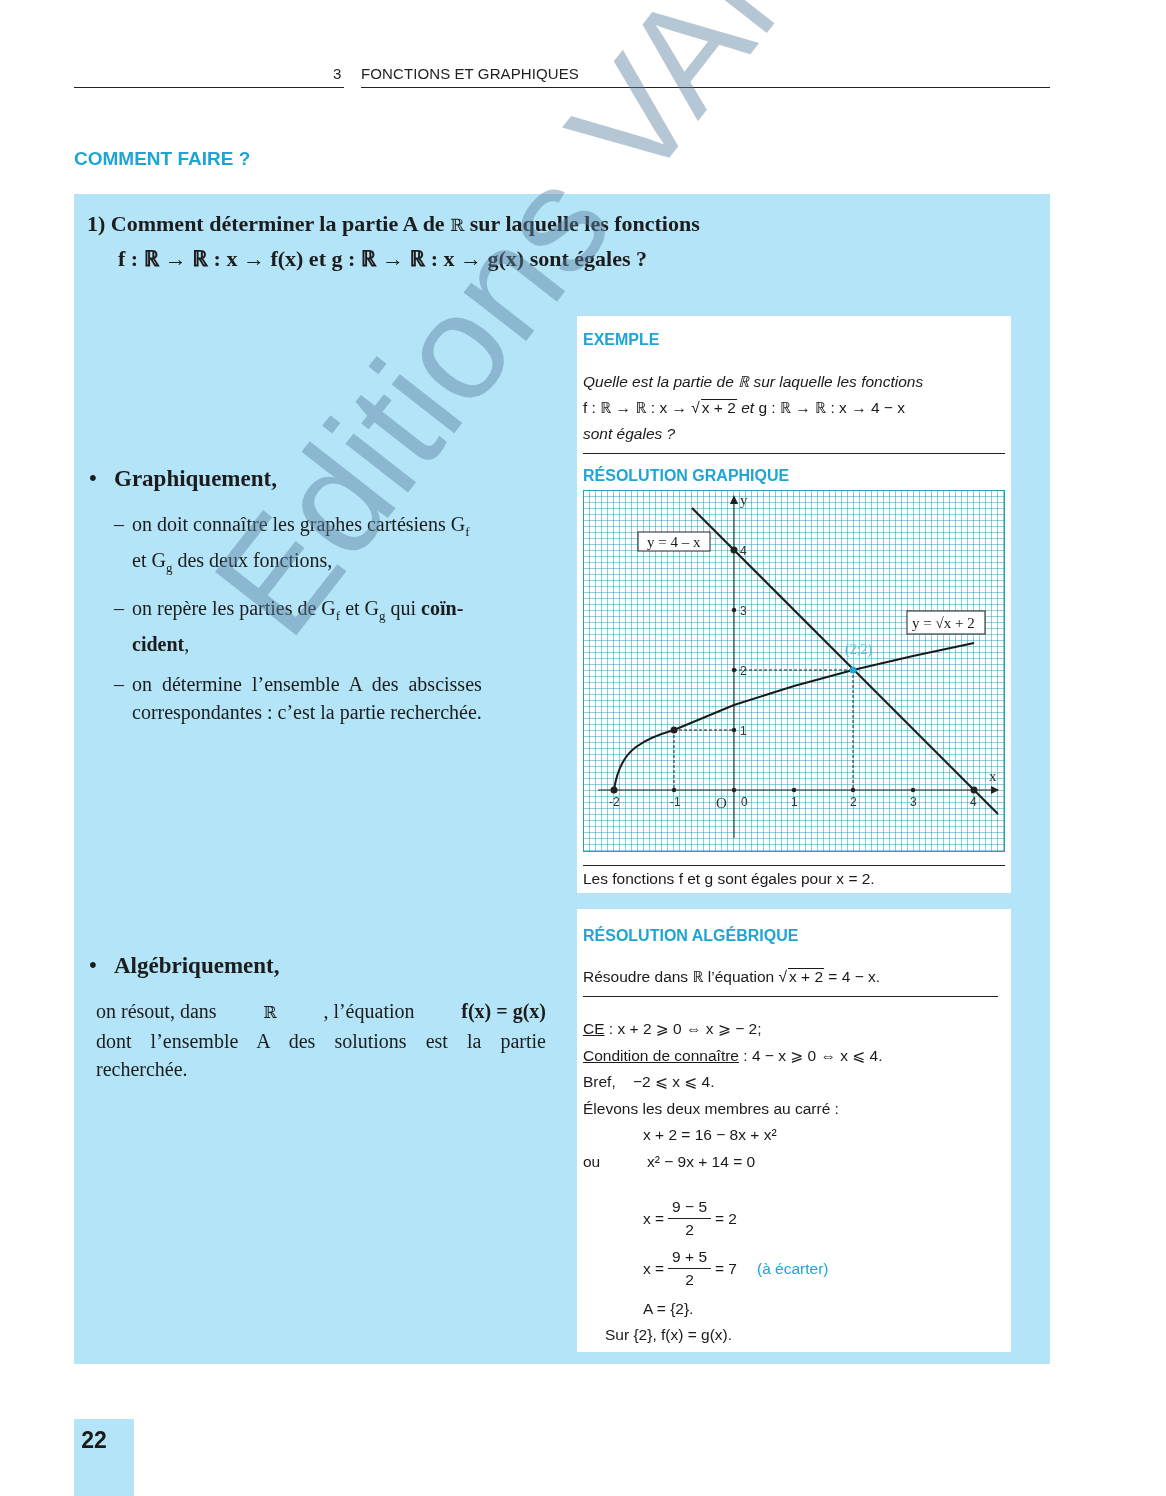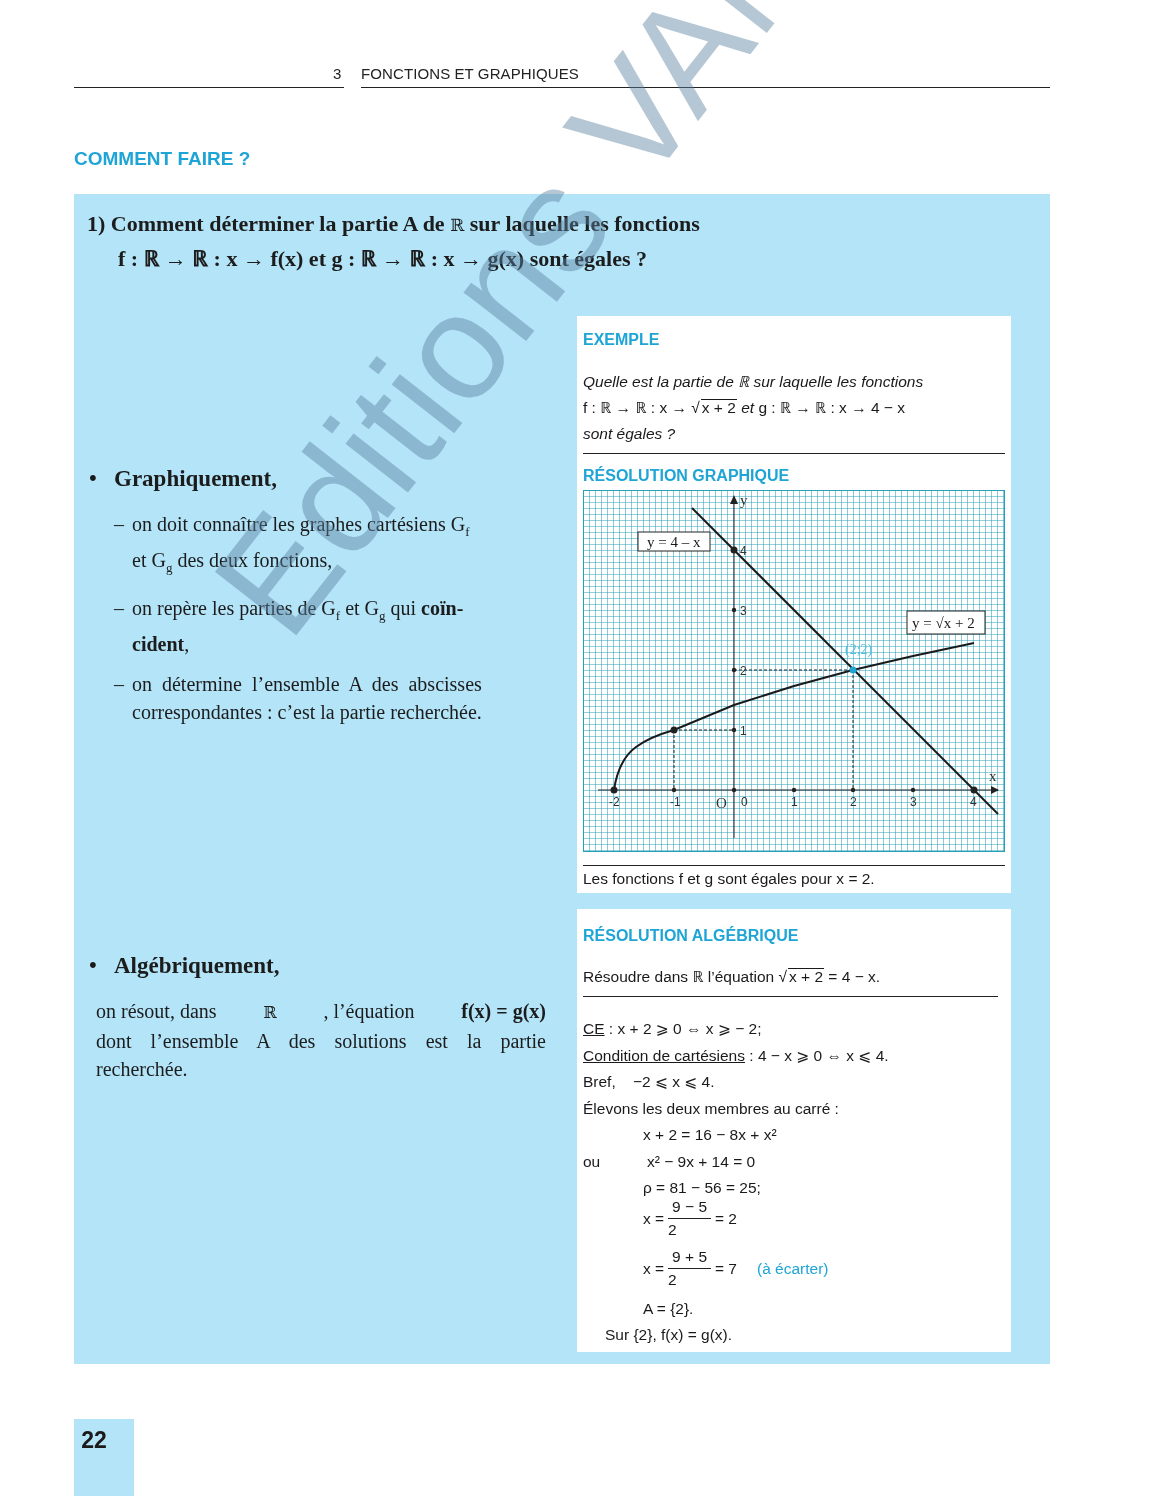--- a/index.html
+++ b/index.html
@@ -25,21 +25,21 @@
   .bullet-dot { font-size:20px; }
   .para { font-family:"Liberation Serif", serif; font-size:20px; line-height:28px; color:#1c1c1c; text-align:justify; }
 
   .white-box { background:#ffffff; }
   .box-title { font-size:16px; font-weight:bold; color:#1ea5d6; }
   .box-text { font-size:15.5px; color:#1a1a1a; }
   .it { font-style:italic; }
   .sqrt { display:inline-block; border-top:1px solid #1a1a1a; padding:0 1px; line-height:16px; margin-left:1px; }
   .hr { height:1px; background:#222; }
   .ul { text-decoration:underline; }
-  .frac { display:inline-block; vertical-align:middle; text-align:left; margin:0 4px; }
+  .frac { display:inline-block; vertical-align:middle; text-align:center; margin:0 4px; }
   .frac .num { display:block; border-bottom:1px solid #222; padding:0 4px 2px; }
   .frac .den { display:block; padding-top:2px; }
   .cyan { color:#1ea5d6; }
 
   .page-num-box { left:74px; top:1419px; width:60px; height:77px; background:#b3e4f8; }
   .page-num { left:74px; top:1427px; width:40px; text-align:center; font-size:23px; font-weight:bold; color:#1a1a1a; }
 
   .watermark { left:180px; top:560px; font-size:150px; color:rgba(90,130,160,0.45); transform:rotate(-52deg); transform-origin:left top; white-space:nowrap; font-family:"Liberation Sans", sans-serif; pointer-events:none; }
 </style>
 </head>
@@ -175,29 +175,28 @@
 <div class="abs hr" style="left:583px; top:865px; width:422px;"></div>
 <div class="abs box-text" style="left:583px; top:870px;">Les fonctions f et g sont égales pour x = 2.</div>
 
 <div class="abs white-box" style="left:577px; top:909px; width:434px; height:443px;"></div>
 <div class="abs box-title" style="left:583px; top:927px;">RÉSOLUTION ALGÉBRIQUE</div>
 <div class="abs box-text" style="left:583px; top:965px;"><span>Résoudre dans ℝ l’équation </span>√<span class="sqrt">x + 2</span><span> = 4 − x.</span></div>
 <div class="abs hr" style="left:583px; top:996px; width:415px;"></div>
 
 <div class="abs box-text" style="left:583px; top:1016px; line-height:26.5px; width:420px;">
   <div><span class="ul">CE</span><span> : x + 2 ⩾ 0 ⇔ x ⩾  − 2;</span></div>
-  <div><span class="ul">Condition de cartésiens</span><span> : 4 − x ⩾ 0 ⇔ x ⩽ 4.</span></div>
+  <div><span class="ul">Condition de connaître</span><span> : 4 − x ⩾ 0 ⇔ x ⩽ 4.</span></div>
   <div style="white-space:pre;">Bref,    −2 ⩽ x ⩽ 4.</div>
   <div>Élevons les deux membres au carré :</div>
   <div style="padding-left:60px;">x + 2 = 16 − 8x + x²</div>
   <div style="display:flex;">
       <span style="width:64px;">ou</span>
       <span>x² − 9x + 14 = 0</span>
     </div>
-  <div style="padding-left:60px;">ρ = 81 − 56 = 25;</div>
 </div>
 
 <div class="abs box-text" style="left:643px; top:1198px; display:flex; align-items:center;">
   <span>x =</span>
   <span class="frac">
       <span class="num">9 − 5</span>
       <span class="den">2</span>
     </span>
   <span>= 2</span>
 </div>

